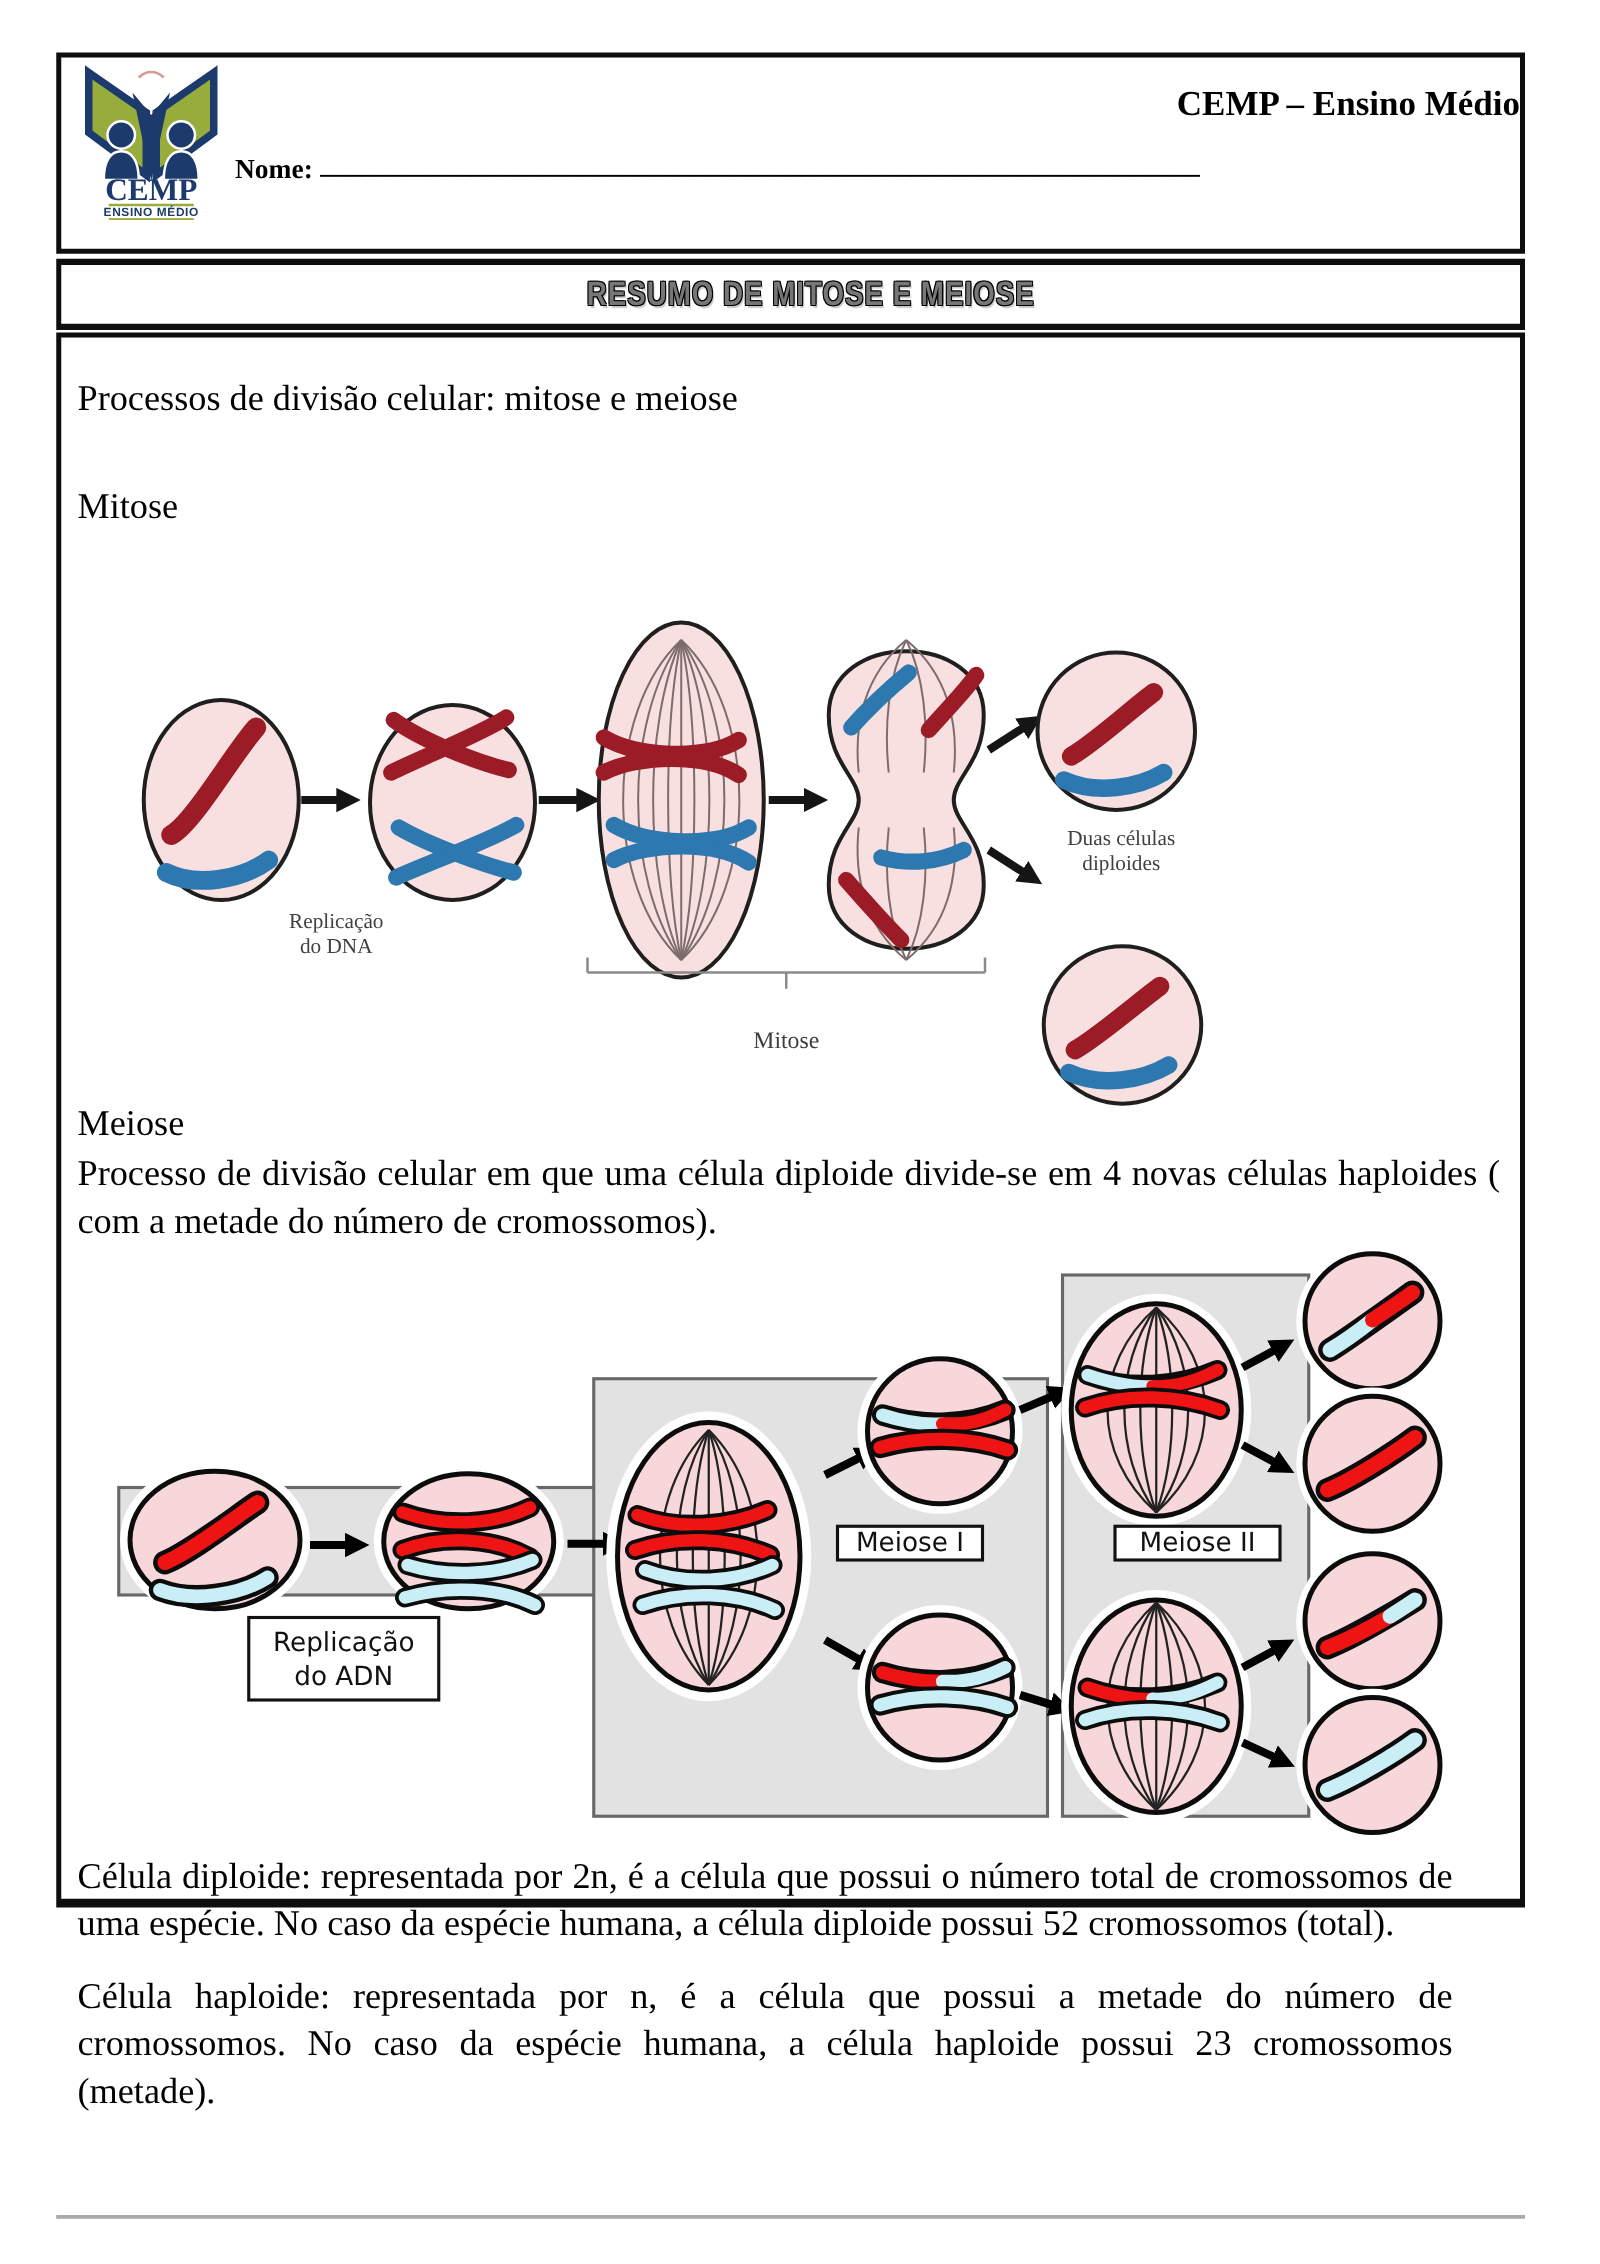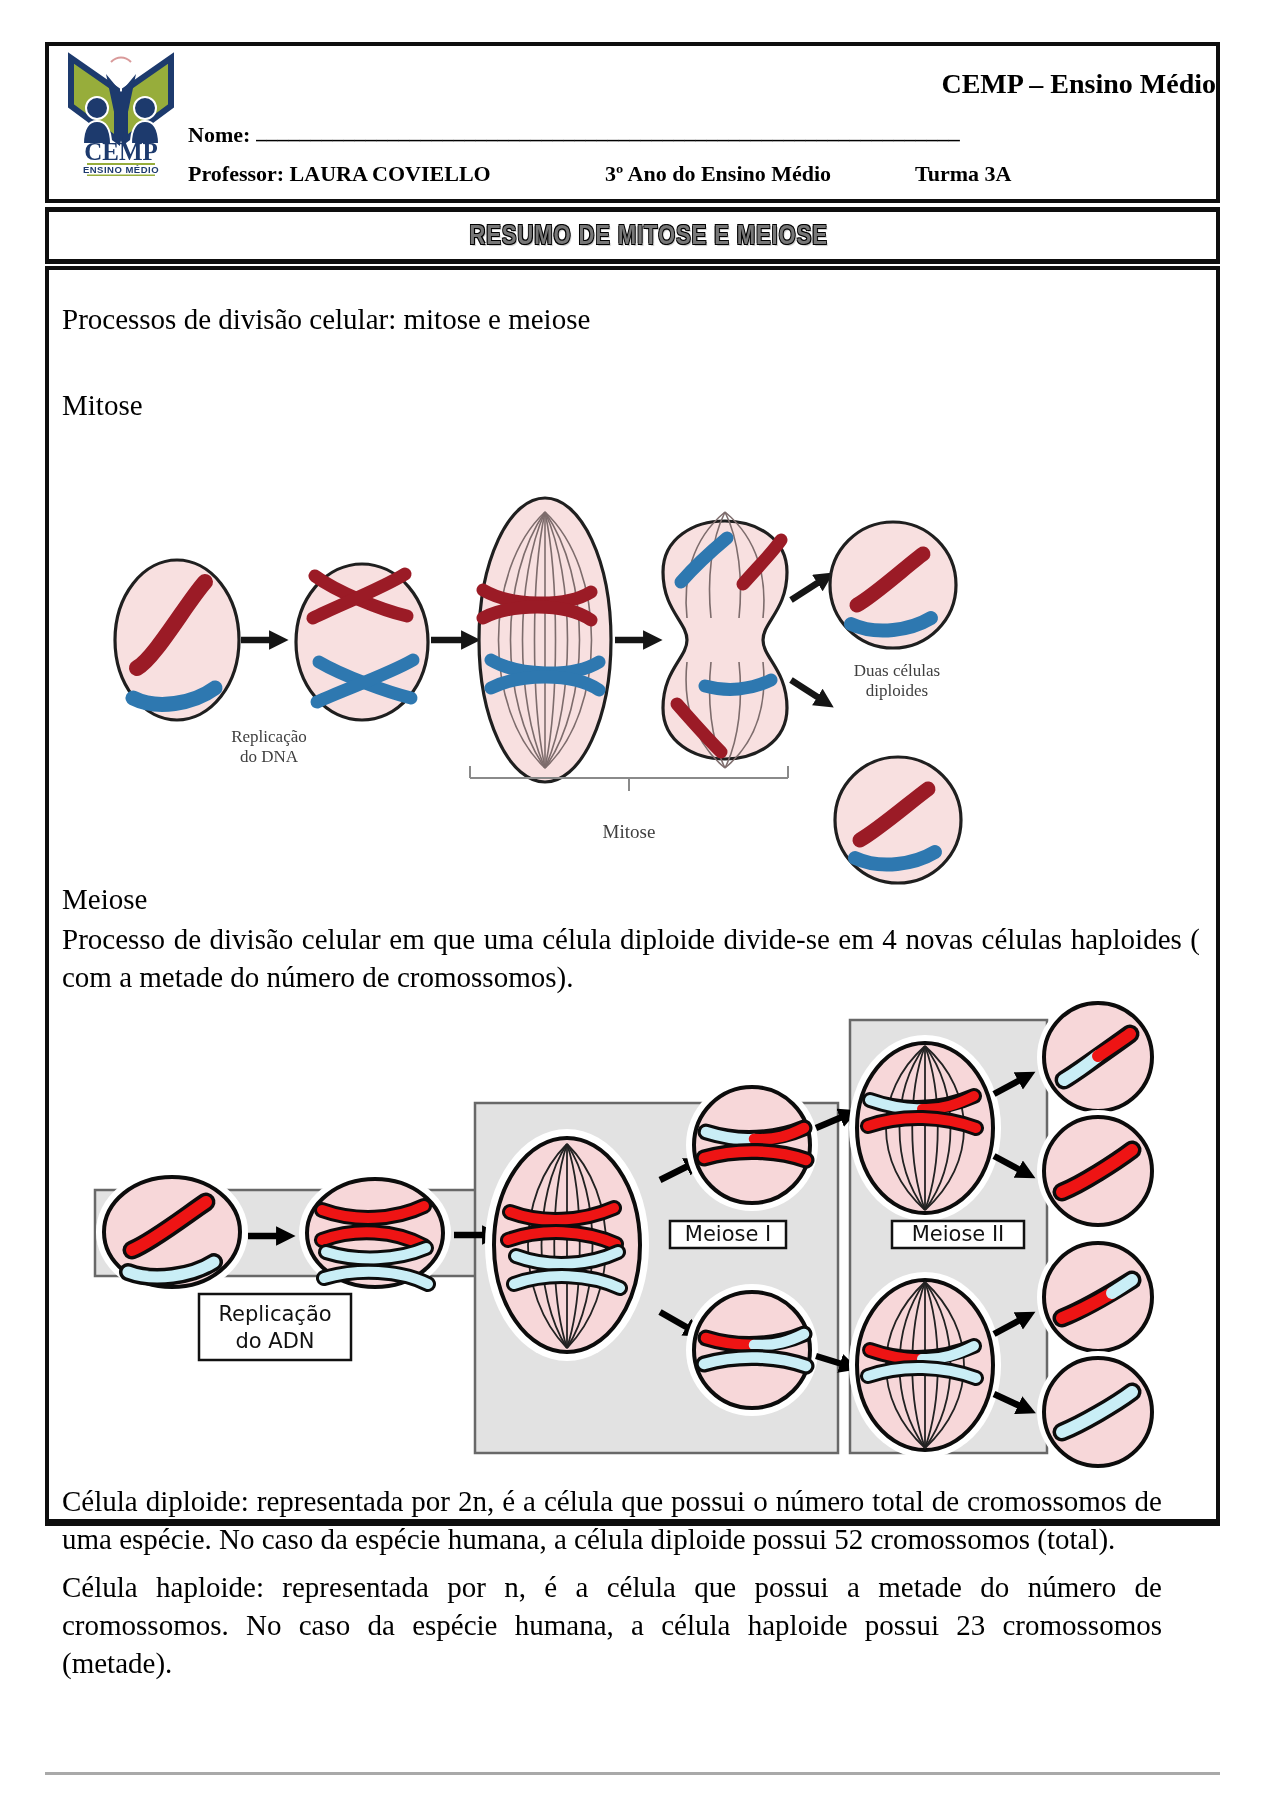--- a/index.html
+++ b/index.html
@@ -32,21 +32,21 @@
 
   
   .p-body{position:absolute;font-size:29px;line-height:38px;}
   .t-intro{left:13px;top:30px;}
   .t-mitose-h{left:13px;top:116px;}
   .t-mitose-p{left:13px;top:156px;width:1138px;text-align:justify;}
   .t-meiose-h{left:13px;top:610px;}
   .t-meiose-p{left:13px;top:650px;width:1138px;text-align:justify;}
   .t-defs{left:13px;top:1212px;width:1100px;text-align:justify;}
   .t-defs p{margin:0;line-height:38px;}
-  .t-defs p + p{margin-top:10px;}
+  .t-defs p + p{margin-top:20px;}
 
   .svg-abs{position:absolute;}
 
   
   .mcell{fill:#f8e0e0;stroke:#1f1f1f;stroke-width:3.2;}
   .mchr-r{stroke:#9b1b26;fill:none;stroke-linecap:round;}
   .mchr-b{stroke:#2e78b0;fill:none;stroke-linecap:round;}
   .mspin{stroke:#7d6c6c;stroke-width:1.6;fill:none;}
   .mlabel{font:17px "Liberation Serif",serif;fill:#3f3f3f;text-anchor:middle;}
   .marr{stroke:#151515;stroke-width:6.5;}
@@ -89,25 +89,20 @@
       <rect x="28" y="126.5" width="68" height="1.5" fill="#97ad3b"></rect>
     </svg>
 
     <div class="h-title">CEMP – Ensino Médio</div>
 
     <div class="h-nome">
       <span>Nome:</span>
       <span class="line">________________________________________________________________</span>
     </div>
 
-    <div class="h-prof">
-      <span class="prof">Professor: LAURA COVIELLO</span>
-      <span class="ano">3º Ano do Ensino Médio</span>
-      <span class="turma">Turma 3A</span>
-    </div>
   </div>
 
   <div class="box banner-box">
     <div class="banner-title">RESUMO DE MITOSE E MEIOSE</div>
   </div>
 
   <div class="box main-box">
 
     <div class="p-body t-intro">Processos de divisão celular: mitose e meiose</div>
 

